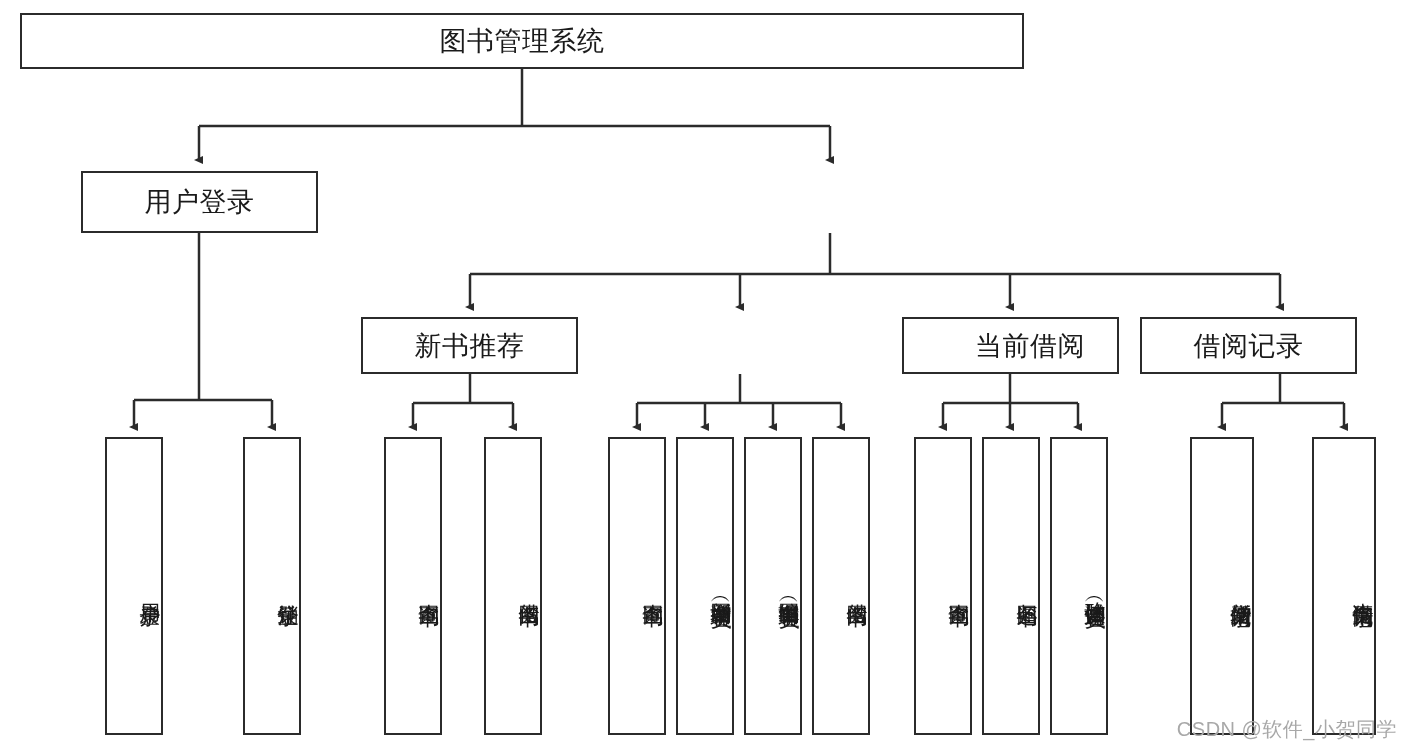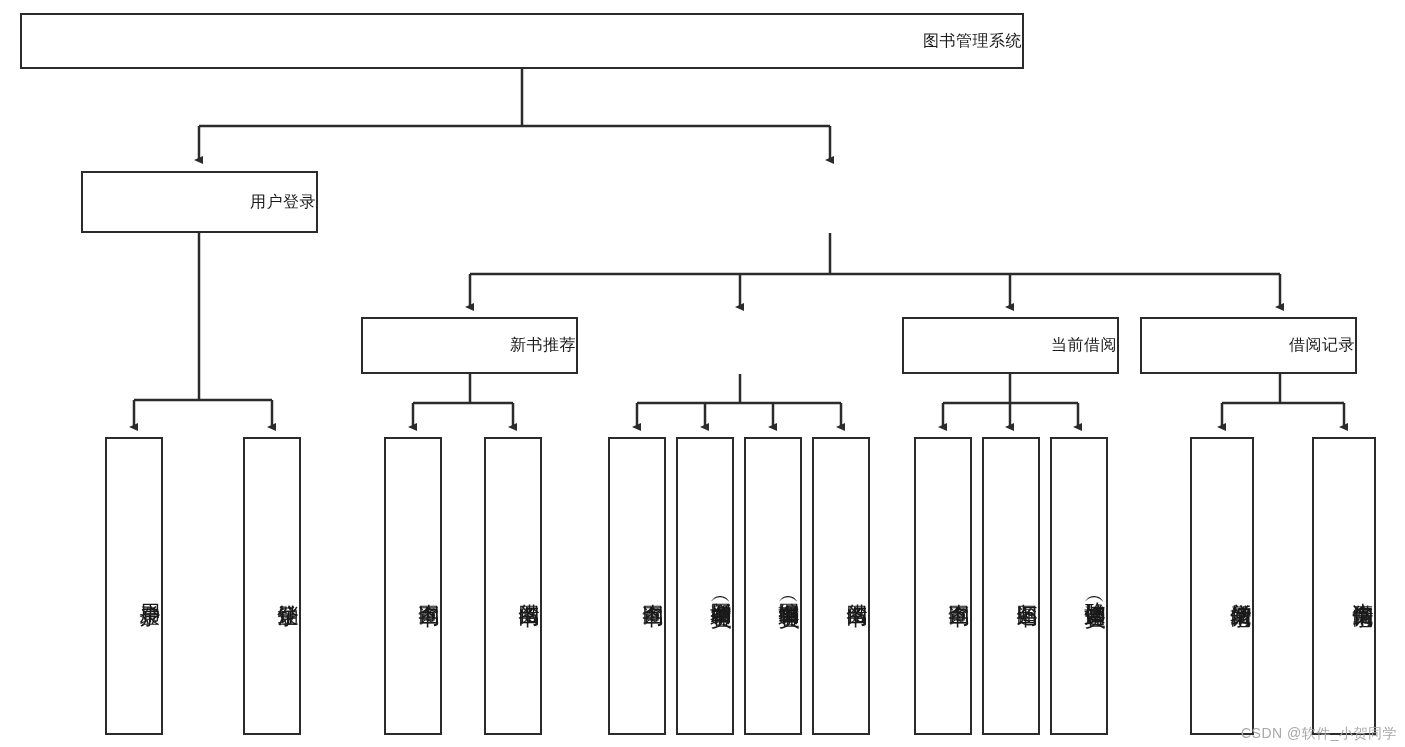--- a/index.html
+++ b/index.html
@@ -29,44 +29,43 @@
     position: absolute;
     box-sizing: border-box;
     background: #ffffff;
     border: 2px solid #2b2b2b;
     display: flex;
     align-items: center;
     justify-content: center;
     color: #1a1a1a;
   }
   .node.horiz {
-    font-size: 16px;
+    font-size: 27px;
     letter-spacing: 0.5px;
-    justify-content: flex-end;
   }
   .node.vert {
     writing-mode: vertical-rl;
     text-orientation: upright;
     font-size: 21px;
     align-items: flex-start;
     justify-content: center;
     padding-top: 6px;
     line-height: 1.02;
     letter-spacing: 1px;
   }
   .node.vert > span {
     writing-mode: vertical-rl;
     text-orientation: upright;
     display: block;
   }
   .watermark {
     position: absolute;
     right: 8px;
     bottom: 4px;
-    font-size: 14px;
+    font-size: 20px;
     color: #a8a8a8;
     letter-spacing: 0.5px;
     white-space: nowrap;
   }
 </style>
 </head>
 <body>
 
 <div id="canvas">
 

